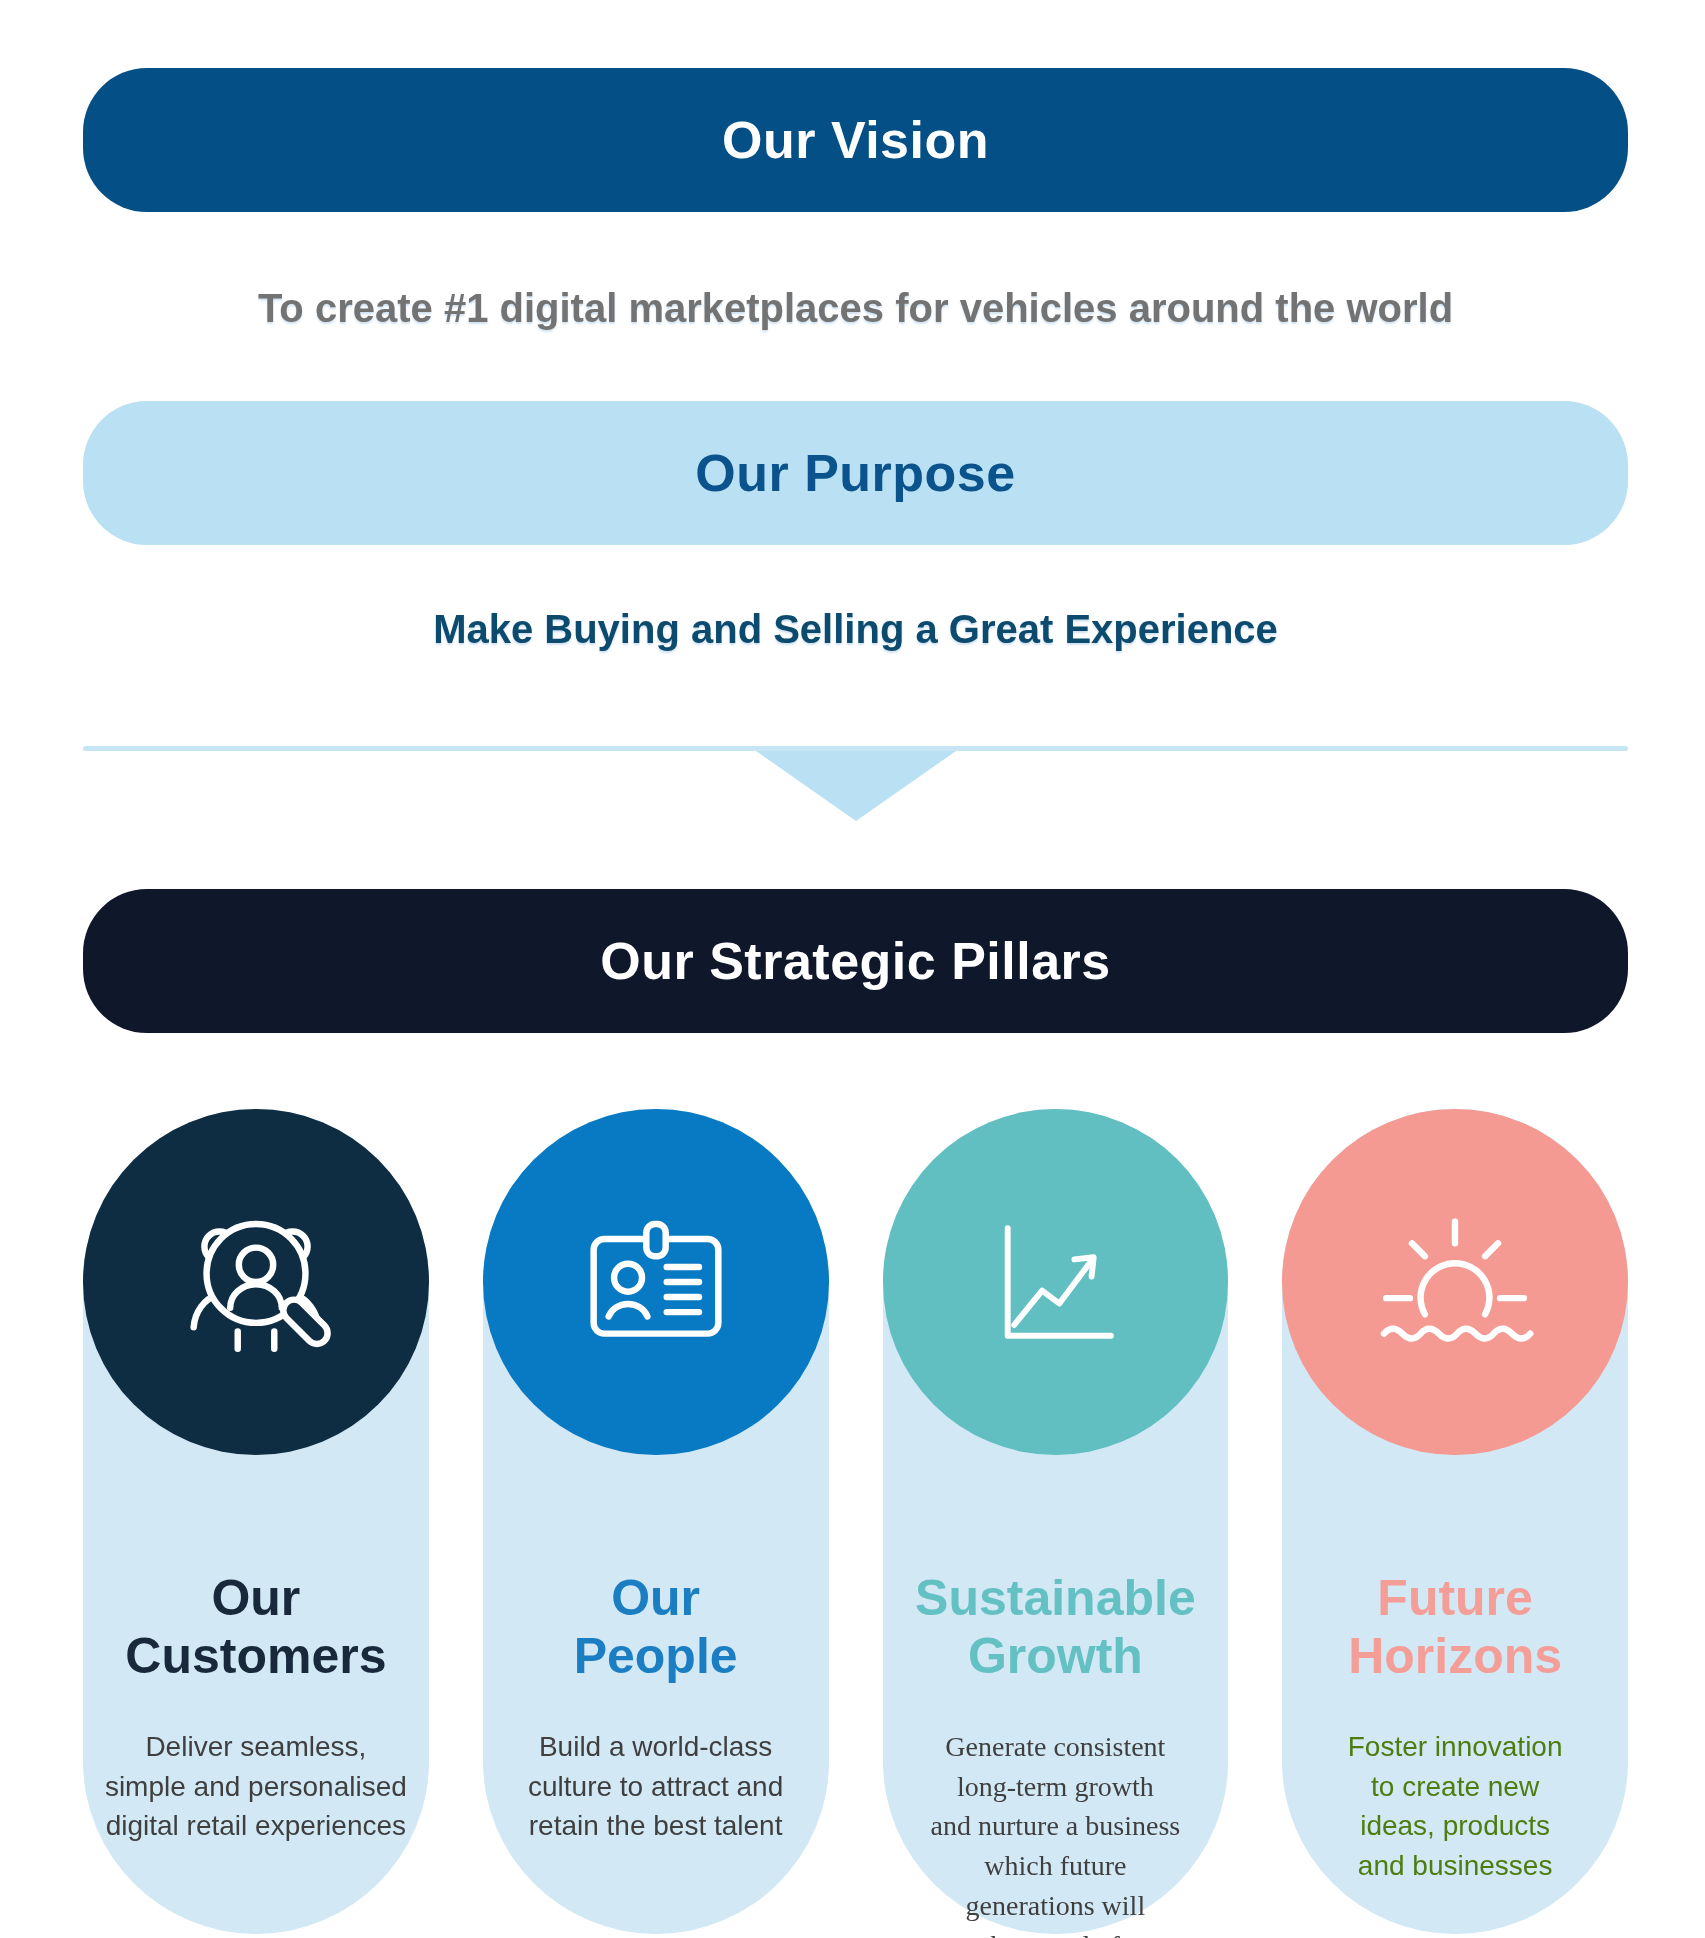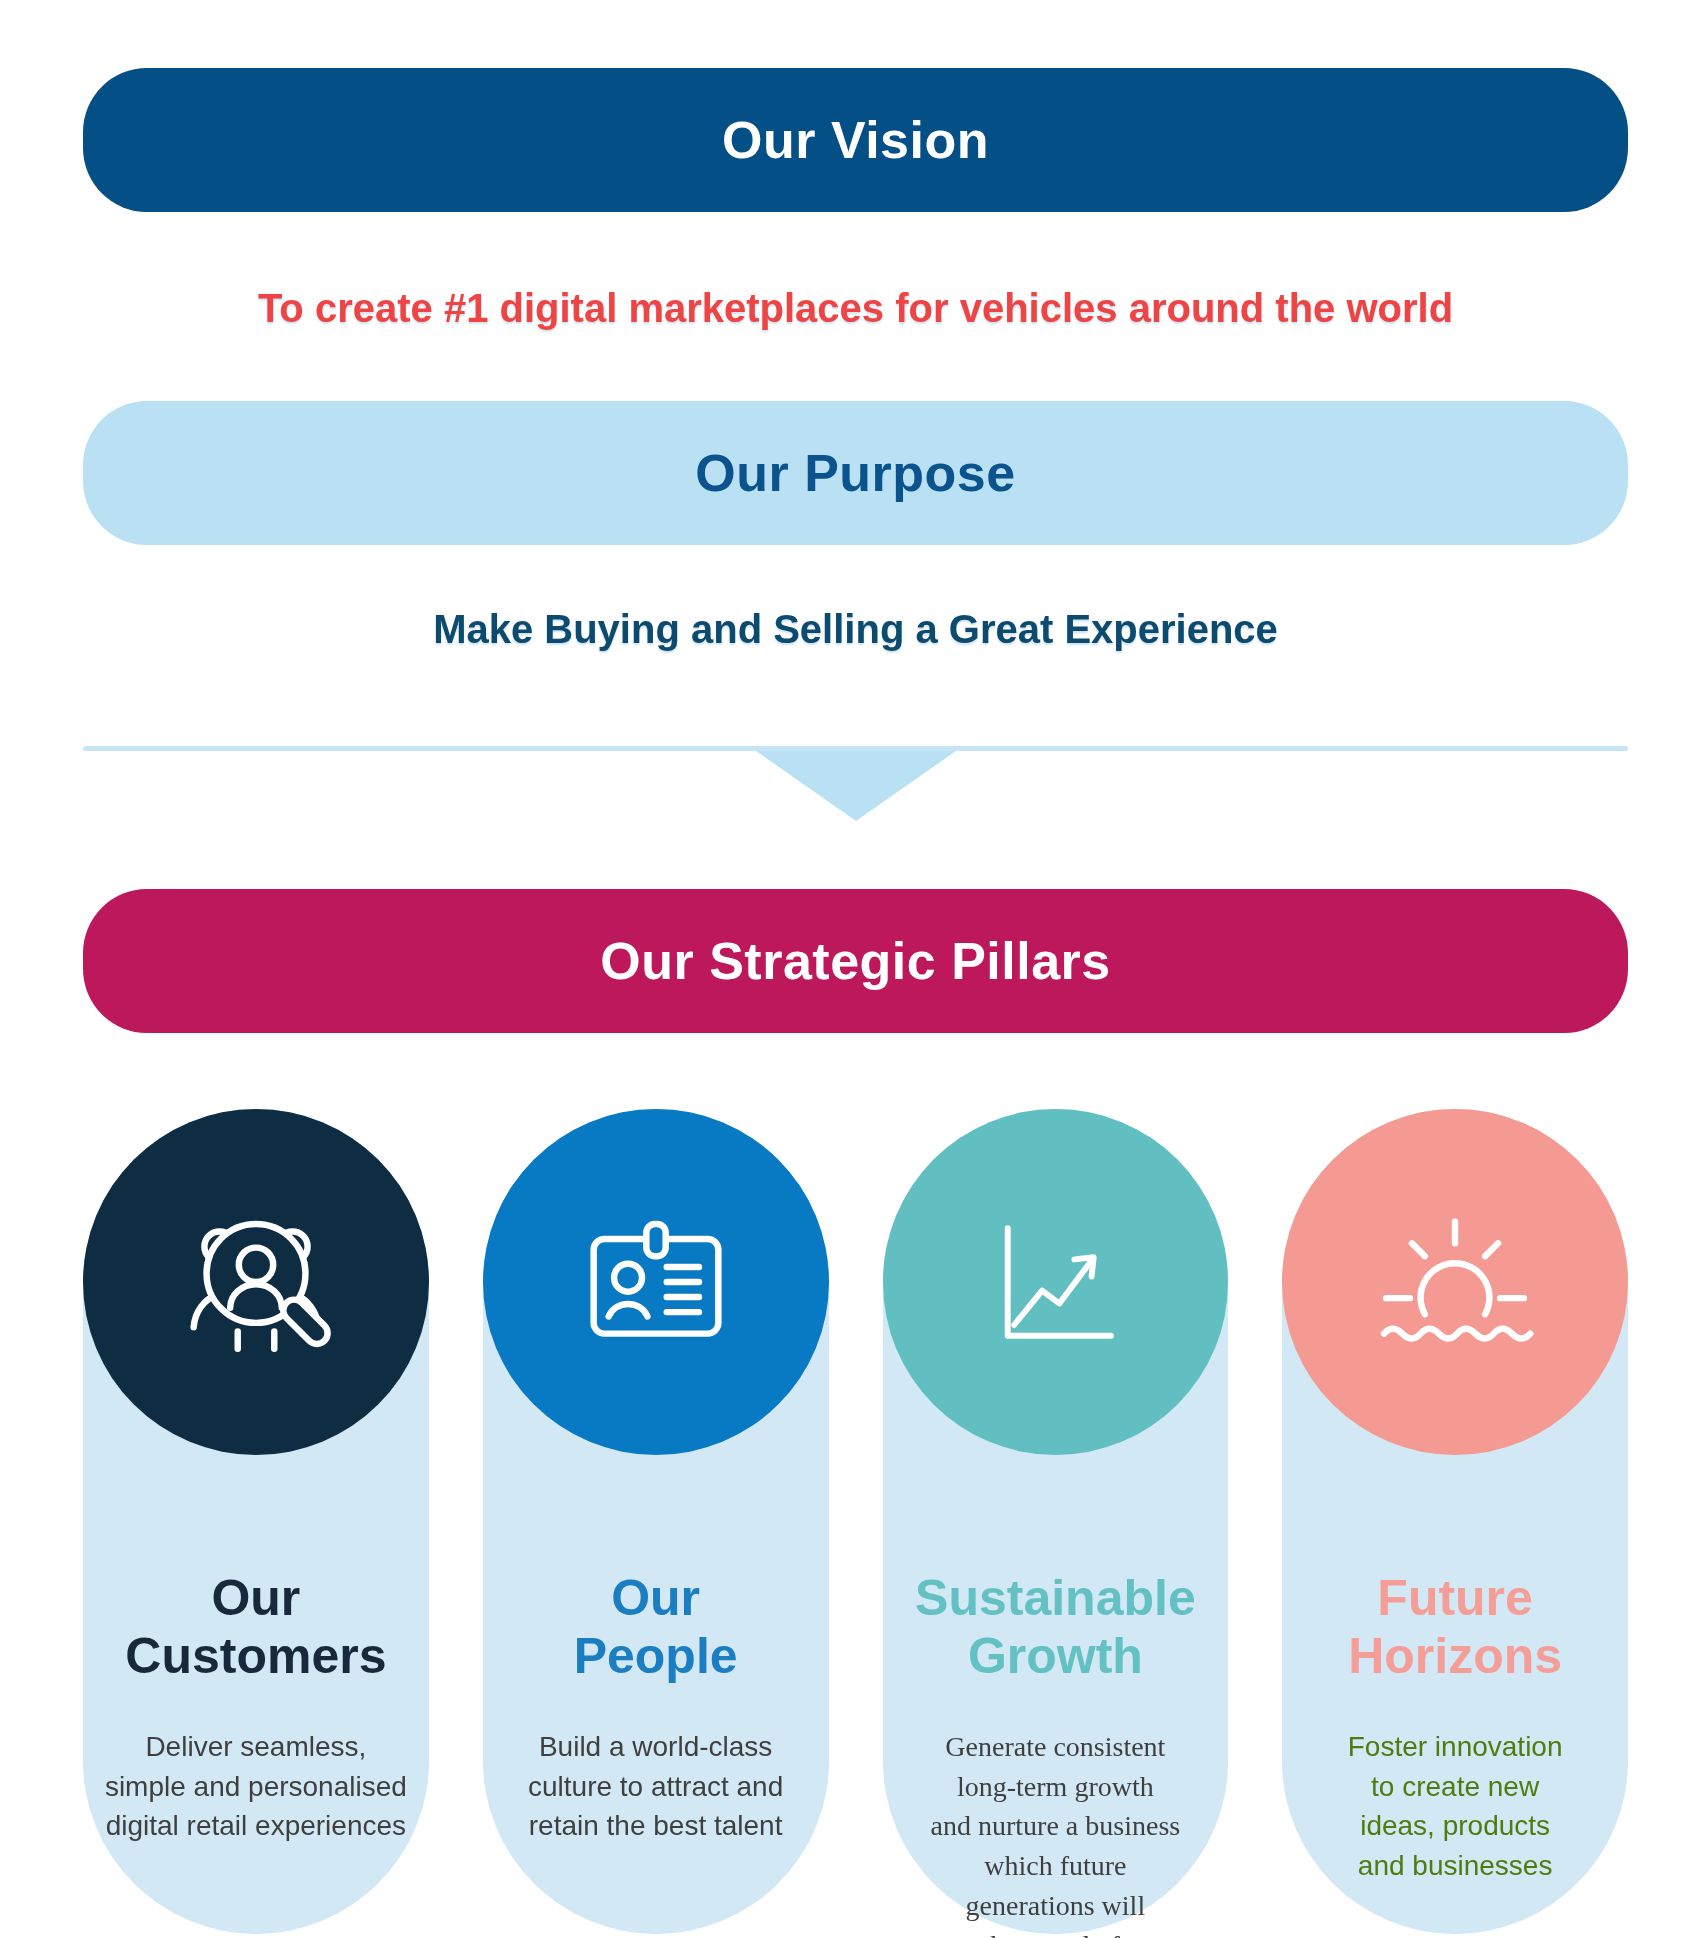--- a/index.html
+++ b/index.html
@@ -57,30 +57,30 @@
     white-space:pre-line; padding:0 10px;
   }
 </style>
 </head>
 <body>
 
 <div class="page">
 
   <div class="banner banner-vision" style="background: rgb(3, 79, 134); color: rgb(255, 255, 255);">Our Vision</div>
 
-  <div class="statement statement-1" style="color: #ef4444;">To create #1 digital marketplaces for vehicles around the world</div>
+  <div class="statement statement-1" style="color: #737373;">To create #1 digital marketplaces for vehicles around the world</div>
 
   <div class="banner banner-purpose" style="background: rgb(185, 224, 243); color: rgb(11, 83, 140);">Our Purpose</div>
 
   <div class="statement statement-2" style="color: #0c4a6e;">Make Buying and Selling a Great Experience</div>
 
   <div class="divider-line" style="background: rgb(199, 230, 245);"></div>
   <div class="divider-arrow" style="border-top-color: rgb(185, 224, 243);"></div>
 
-  <div class="banner banner-strategic" style="background: #be185d; color: rgb(255, 255, 255);">Our Strategic Pillars</div>
+  <div class="banner banner-strategic" style="background: #0f172a; color: rgb(255, 255, 255);">Our Strategic Pillars</div>
 
   <div class="cards">
 
     <div class="card" style="background: rgb(210, 232, 245);">
       <div class="card-circle" style="background: rgb(14, 44, 66); color: rgb(14, 44, 66);">
         <svg width="172" height="172" viewBox="0 0 160 160" fill="none" stroke="#ffffff" stroke-width="6" stroke-linecap="round" stroke-linejoin="round">
           <circle cx="46" cy="47" r="14"></circle>
           <circle cx="114" cy="47" r="14"></circle>
           <path d="M22,122 a30,34 0 0,1 22,-30"></path>
           <path d="M138,122 a30,34 0 0,0 -22,-30"></path>

